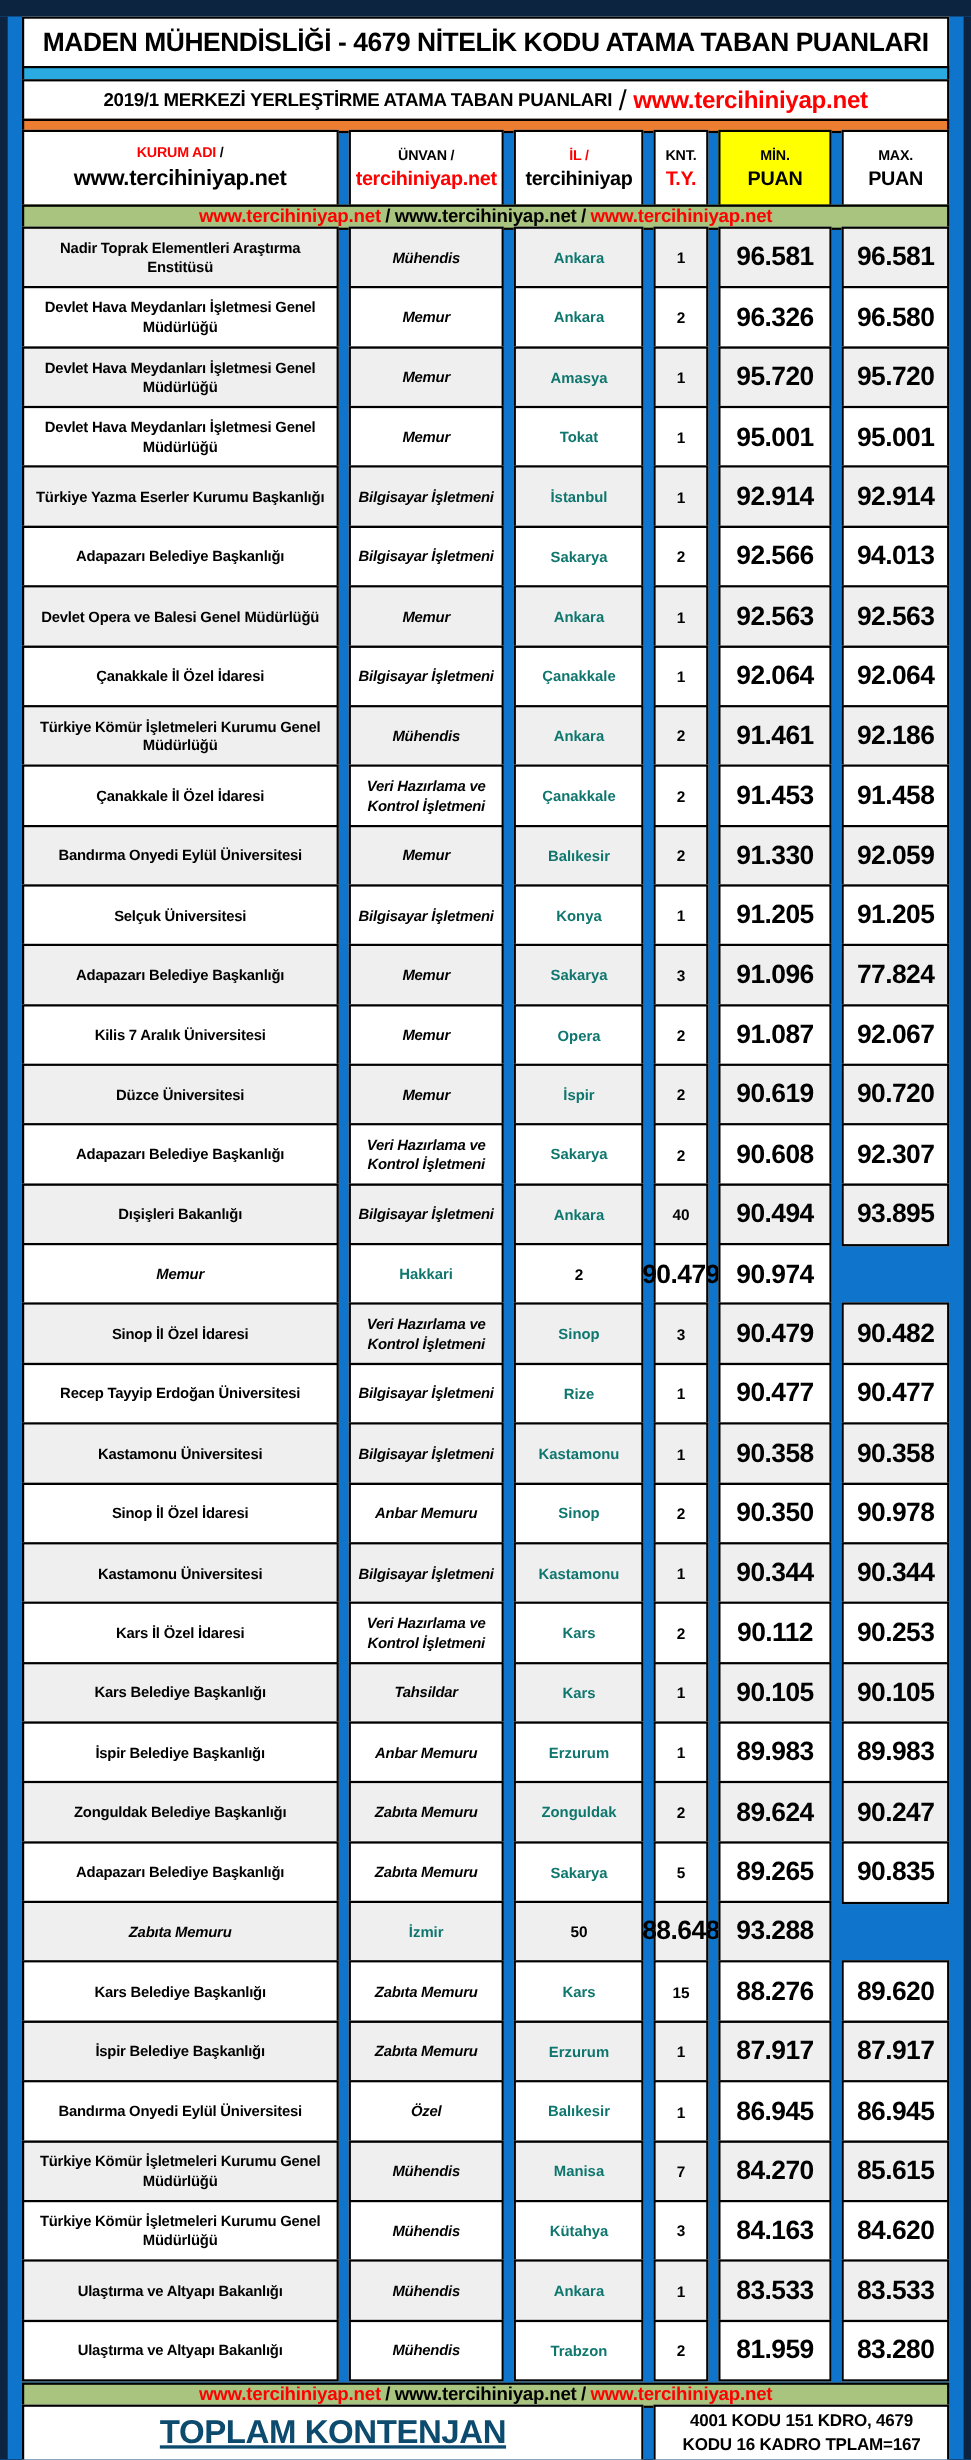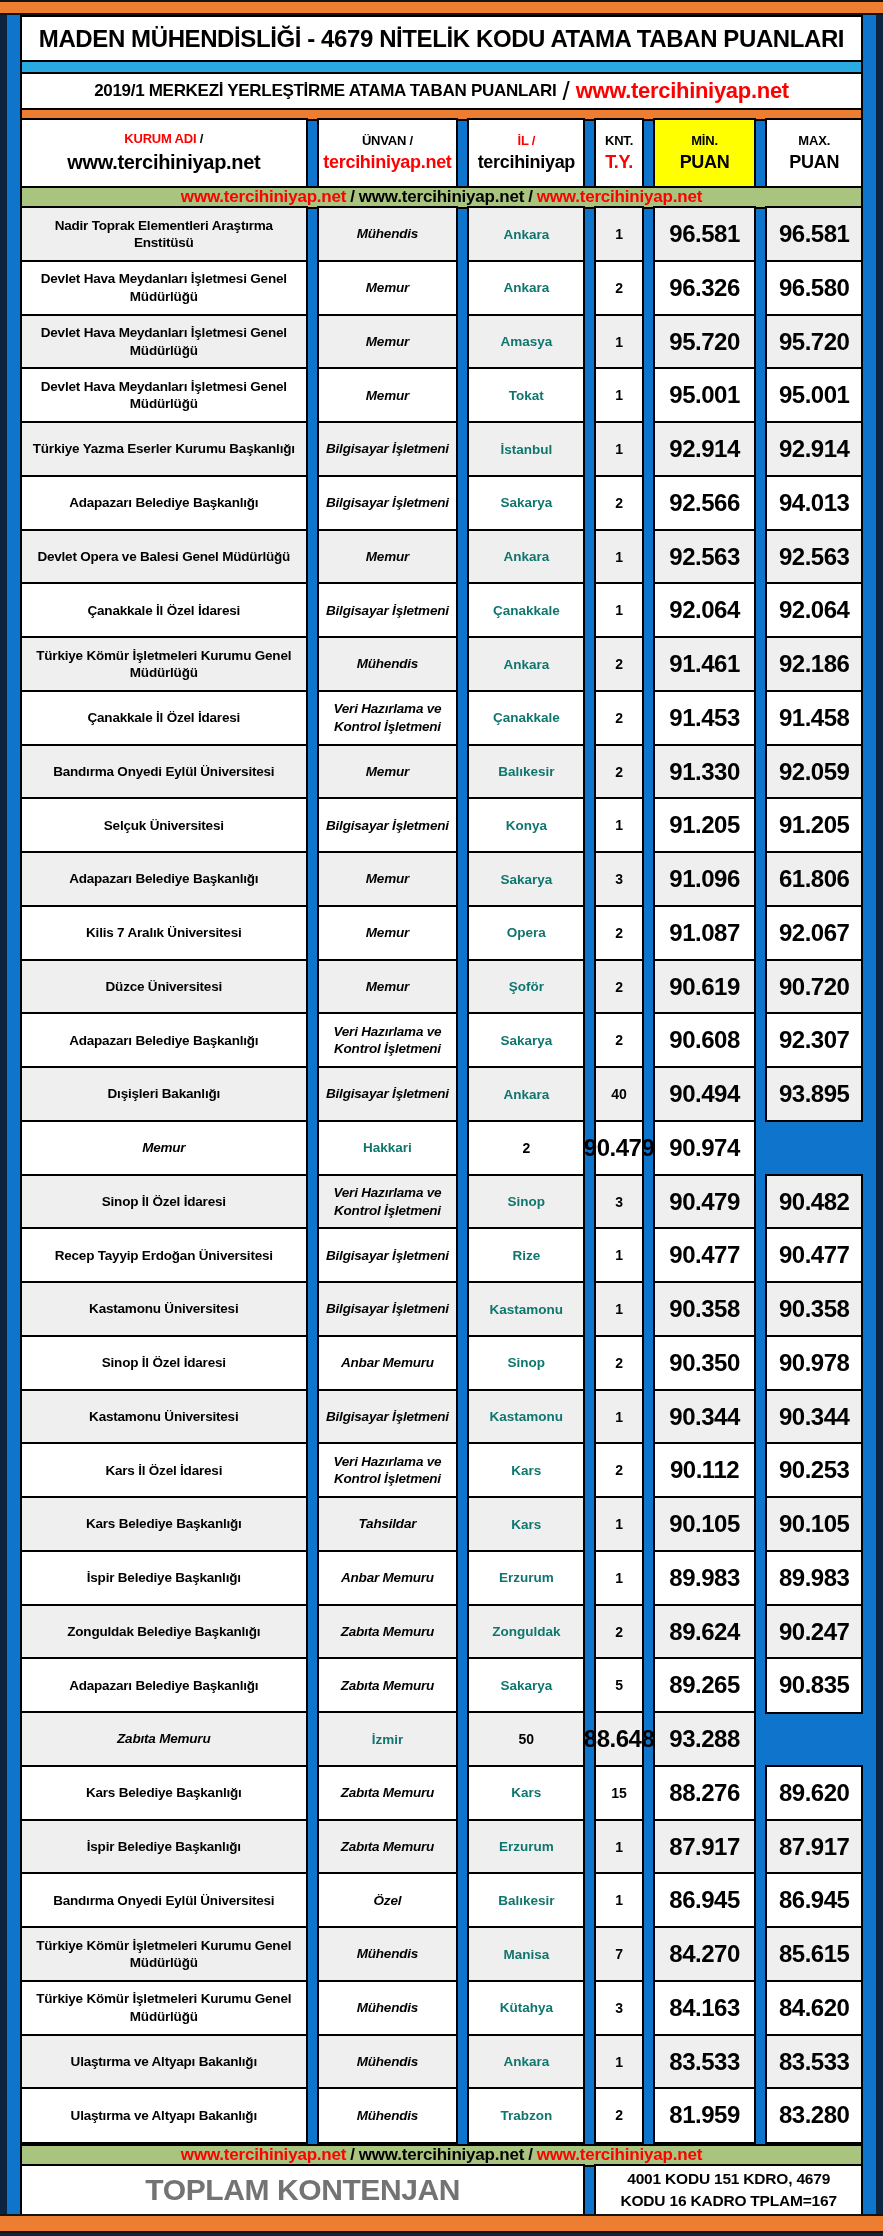--- a/index.html
+++ b/index.html
@@ -3,21 +3,21 @@
 <meta charset="utf-8">
 <style>
   :root{
     --navy:#0D2440; --frame-blue:#0F74CC; --gutter:#29ABE2; --cyan:#29ABE2;
     --orange:#ED7D31; --green:#A9C47F; --yellow:#FFFF00; --red:#FF0000;
     --rowalt:#EFEFEF; --ink:#000000;
   }
   *{box-sizing:border-box; margin:0; padding:0;}
   html,body{width:883px;}
   body{font-family:"Liberation Sans", sans-serif; font-weight:bold; background:var(--navy);}
-  .page{width:883px; height:2236px; background:var(--navy); display:flex; flex-direction:column; padding-top:0;}
+  .page{width:883px; height:2236px; background:var(--navy); display:flex; flex-direction:row; padding-top:15px;}
   .orange-band{height:15px; background:var(--orange); border-top:2px solid #141414; border-bottom:2px solid #141414; flex:none;}
   .orange-band.bottom{height:19px;}
   .frame{flex:1; min-height:0; background:var(--frame-blue); border-left:7px solid var(--navy); border-right:7px solid var(--navy); padding:0 13px; display:flex; flex-direction:column;}
   .content{flex:1; min-height:0; display:flex; flex-direction:column;}
 
   .sec{border:2.5px solid var(--ink); background:#fff; flex:none;}
   .sec + .sec, .gridrow + .sec, .sec + .gridrow{margin-top:-2.5px;}
 
   .title-sec{height:47px; display:flex; align-items:center; justify-content:center;}
   .title-sec .t{font-size:24px; letter-spacing:-0.4px; white-space:nowrap; color:#000;}
@@ -52,21 +52,21 @@
   .trow .cell{justify-content:center;}
   .c-org{font-size:13.5px; line-height:1.3; letter-spacing:-0.2px; color:#000;}
   .c-role{font-size:13.5px; line-height:1.3; letter-spacing:-0.2px; color:#000;font-style:italic;}
   .c-city{font-size:13.5px; color:#0f766e;}
   .c-qty{font-size:14px; color:#000;}
   .c-score{font-size:24px; letter-spacing:-0.5px; color:#000; white-space:nowrap;}
 
   .footer-row{height:50px; margin-top:-2.5px;}
   .footer-label-cell{grid-column:1/4;}
   .footer-sum-cell{grid-column:4/7;text-align:center;}
-  .footer-label{font-size:30px; letter-spacing:-0.4px; color:#737373;}
+  .footer-label{font-size:30px; letter-spacing:-0.4px; color:#0c4a6e;text-decoration:underline;}
   .footer-sum{font-size:15.5px; line-height:1.45; letter-spacing:-0.2px; color:#000; white-space:nowrap;}
   .page-bottom-edge{height:3px; background:var(--navy); flex:none;}
 </style>
 </head>
 <body>
 
 <div class="page">
   <div class="orange-band"></div>
   <div class="frame">
     <div class="content">
@@ -383,21 +383,21 @@
     <div class="cell">
               <span class="c-city">Sakarya</span>
             </div>
     <div class="cell">
               <span class="c-qty">3</span>
             </div>
     <div class="cell">
               <span class="c-score">91.096</span>
             </div>
     <div class="cell">
-              <span class="c-score">61.806</span>
+              <span class="c-score">77.824</span>
             </div>
   </div>
 
   <div class="trow">
     <div class="cell">
               <span class="c-org">Kilis 7 Aralık Üniversitesi</span>
             </div>
     <div class="cell">
               <span class="c-role">Memur</span>
             </div>
@@ -416,21 +416,21 @@
   </div>
 
   <div class="trow">
     <div class="cell">
               <span class="c-org">Düzce Üniversitesi</span>
             </div>
     <div class="cell">
               <span class="c-role">Memur</span>
             </div>
     <div class="cell">
-              <span class="c-city">Şoför</span>
+              <span class="c-city">İspir</span>
             </div>
     <div class="cell">
               <span class="c-qty">2</span>
             </div>
     <div class="cell">
               <span class="c-score">90.619</span>
             </div>
     <div class="cell">
               <span class="c-score">90.720</span>
             </div>

